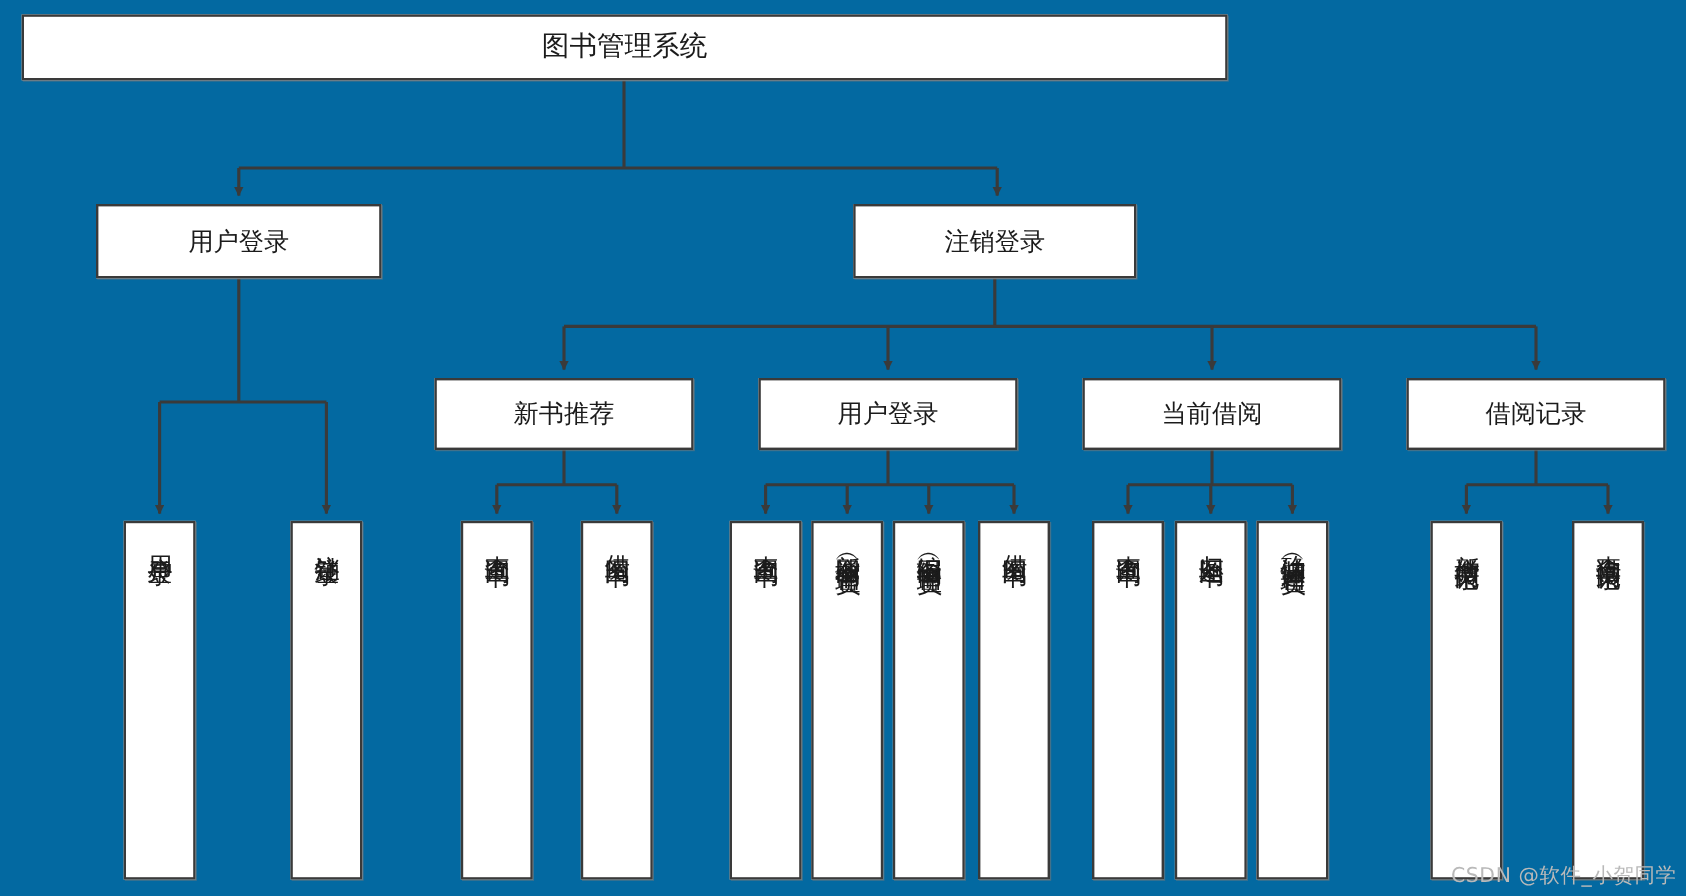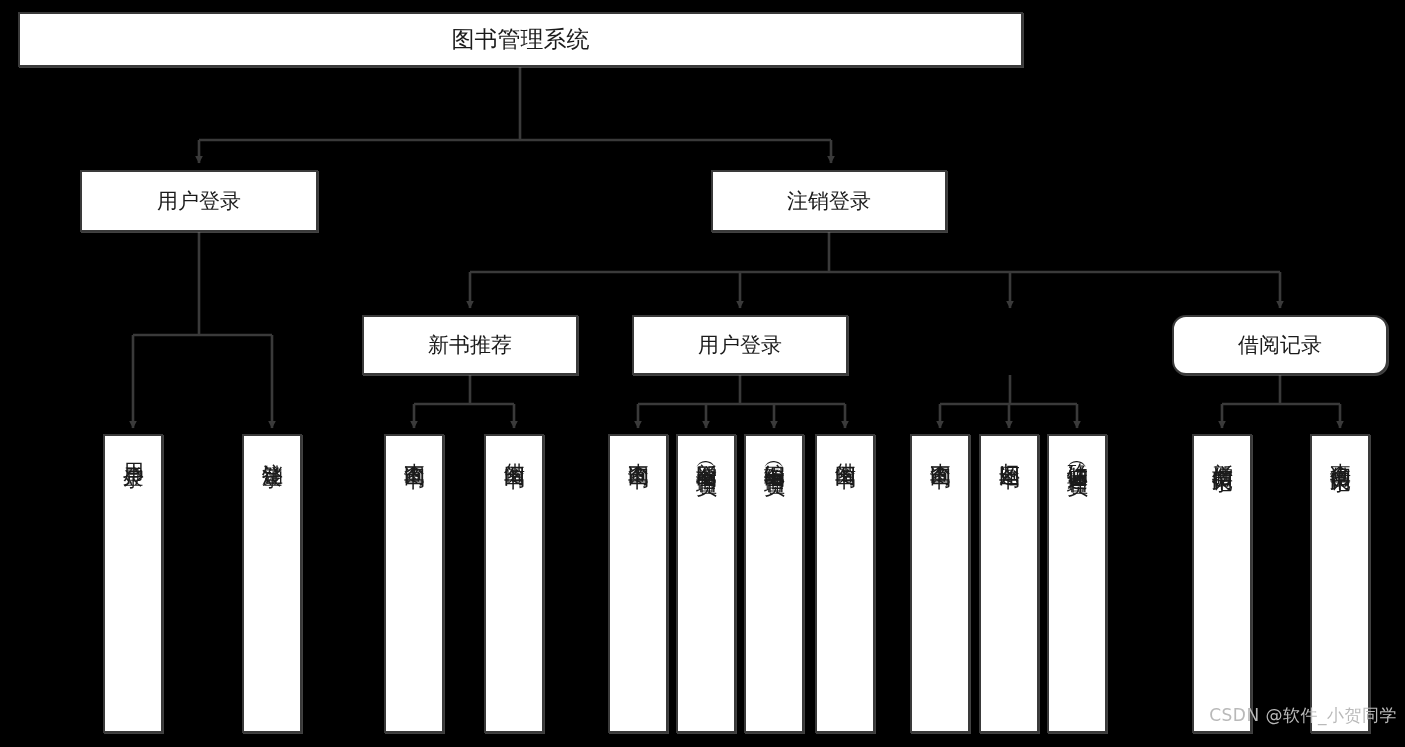--- a/index.html
+++ b/index.html
@@ -8,21 +8,21 @@
     padding: 0;
     background: #ffffff;
   }
   body {
     font-family: "DejaVu Sans", "Liberation Sans", sans-serif;
   }
   #canvas {
     position: relative;
     width: 1405px;
     height: 747px;
-    background: #000000;
+    background: #0369a1;
     overflow: hidden;
   }
   #edges {
     position: absolute;
     left: 0;
     top: 0;
     width: 1405px;
     height: 747px;
     pointer-events: none;
   }
@@ -54,21 +54,21 @@
     writing-mode: vertical-rl;
     text-orientation: upright;
     font-size: 21px;
     letter-spacing: 2px;
     line-height: 1;
     white-space: nowrap;
   }
   #watermark {
     position: absolute;
     right: 8px;
-    bottom: 20px;
+    bottom: 6px;
     font-size: 17px;
     color: #b9b9b9;
     letter-spacing: 0.5px;
     z-index: 5;
     user-select: none;
     margin-left: 24px;
   }
 </style>
 </head>
 <body>
@@ -135,21 +135,24 @@
   <div class="node lvl2" style="left:711px; top:170px; width:236px; height:62px;">
     <span class="lbl">注销登录</span>
   </div>
 
   <div class="node lvl3" style="left:362px; top:315px; width:216px; height:60px;">
     <span class="lbl">新书推荐</span>
   </div>
   <div class="node lvl3" style="left:632px; top:315px; width:216px; height:60px;">
     <span class="lbl">用户登录</span>
   </div>
-  <div class="node lvl3" style="left:1172px; top:315px; width:216px; height:60px;border-radius:14px;">
+  <div class="node lvl3" style="left:902px; top:315px; width:216px; height:60px;">
+    <span class="lbl">当前借阅</span>
+  </div>
+  <div class="node lvl3" style="left:1172px; top:315px; width:216px; height:60px;">
     <span class="lbl">借阅记录</span>
   </div>
 
   <div class="node leaf" style="left:103px; top:434px; width:60px; height:299px;">
     <span class="lbl">用户登录</span>
   </div>
   <div class="node leaf" style="left:242px; top:434px; width:60px; height:299px;">
     <span class="lbl">注销登录</span>
   </div>
 

